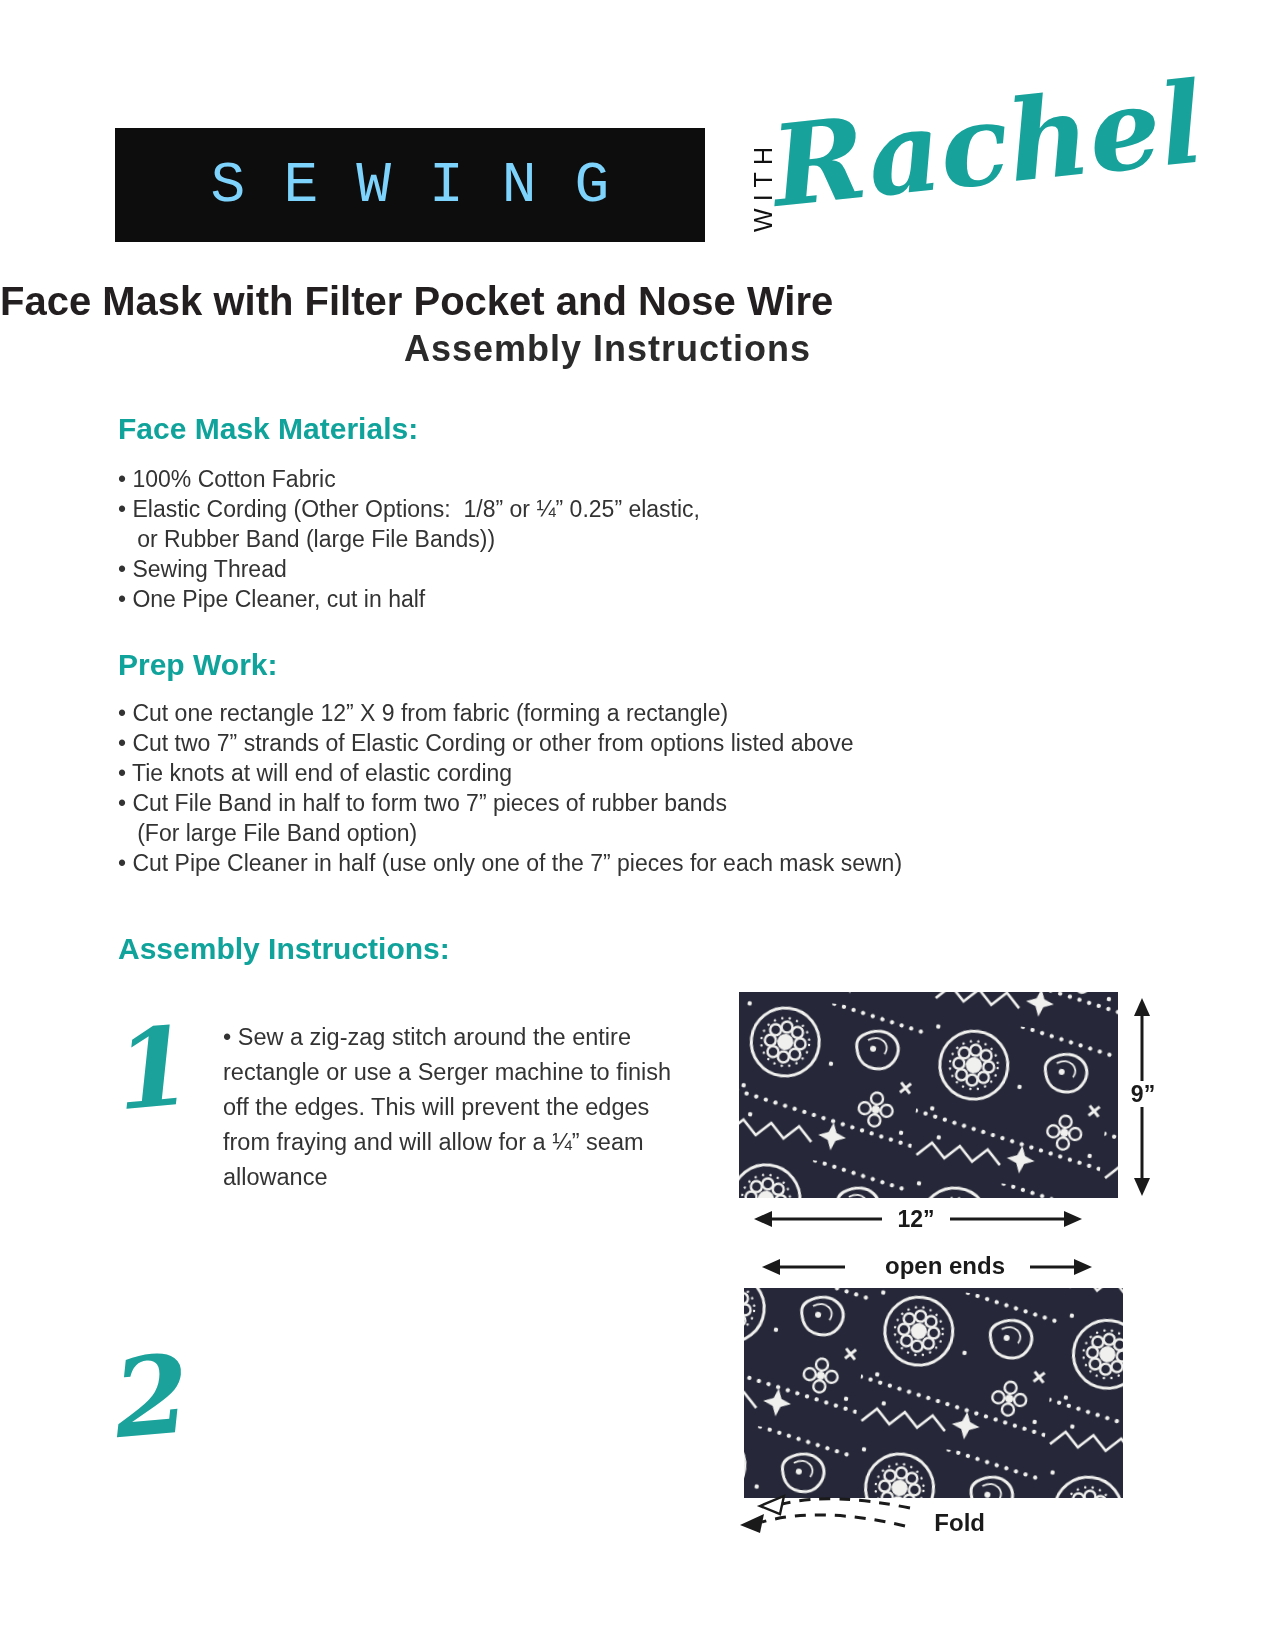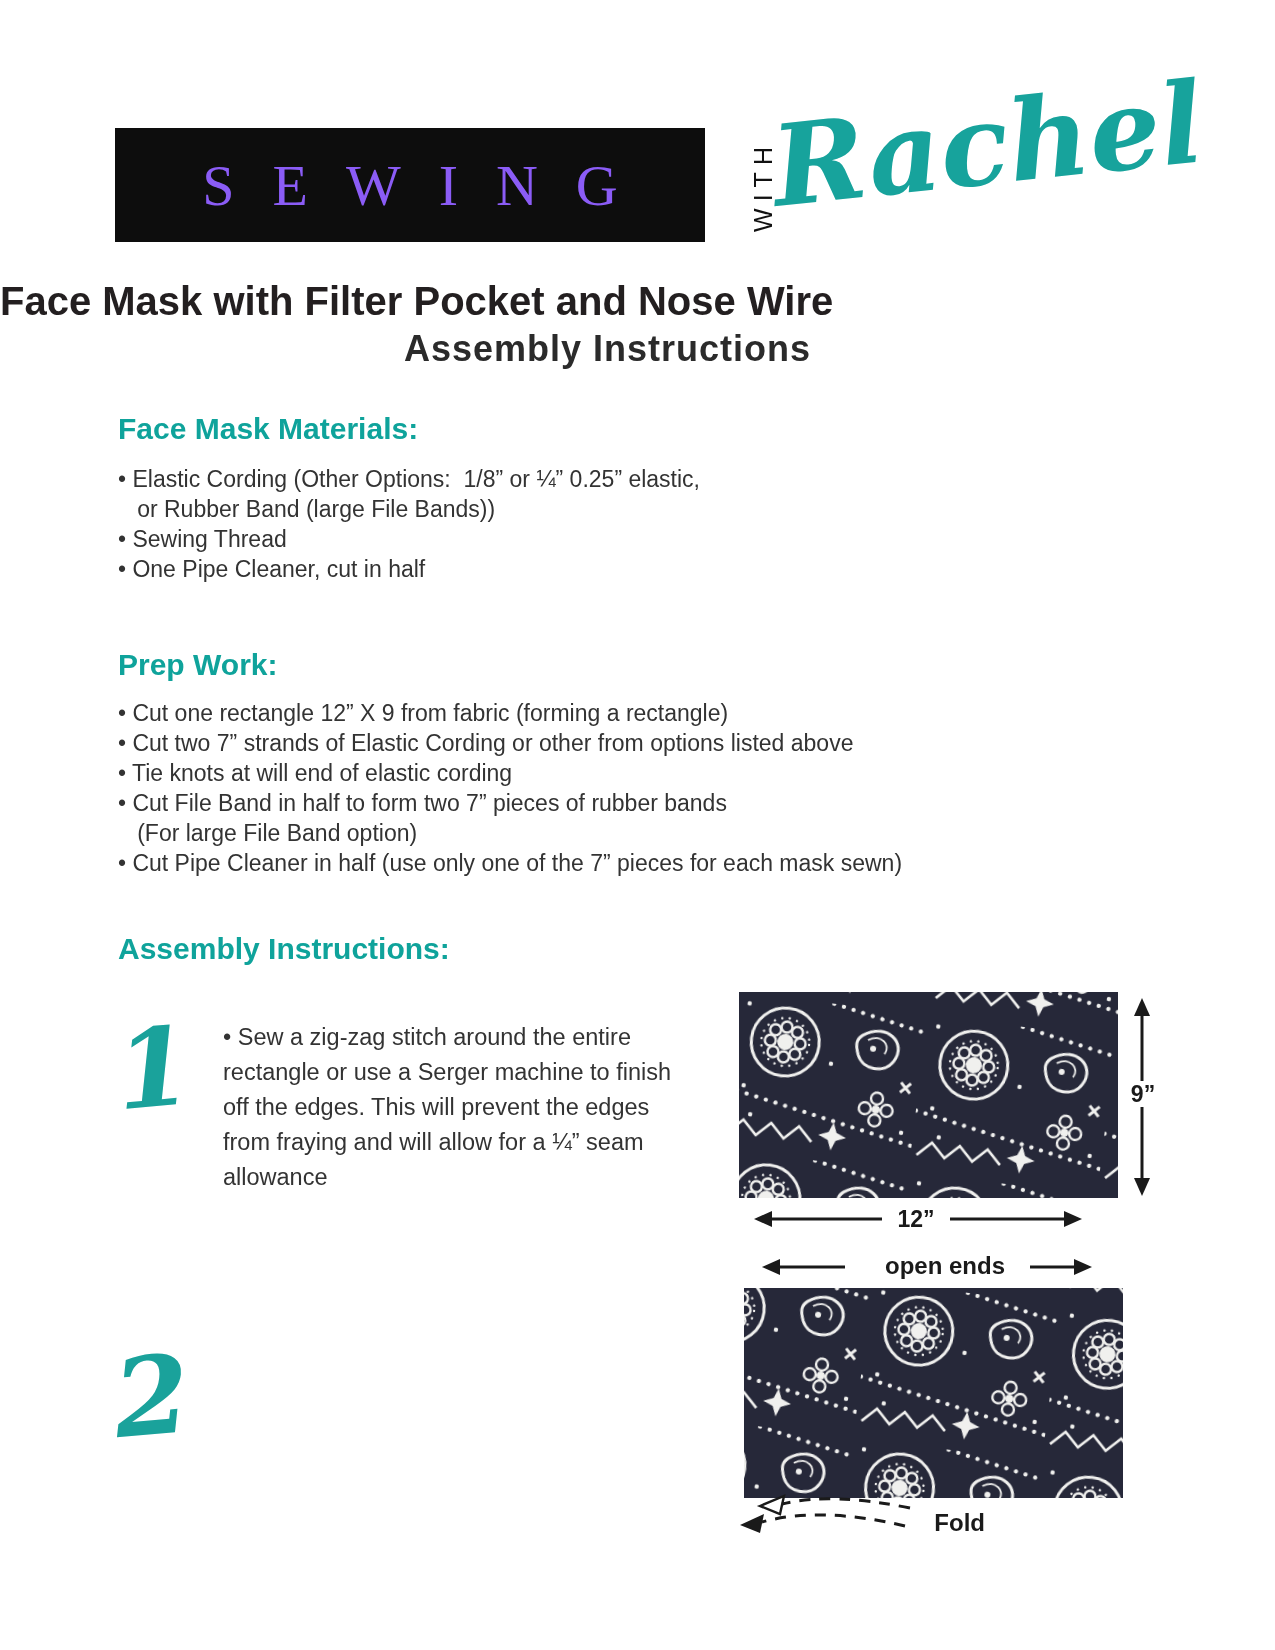--- a/index.html
+++ b/index.html
@@ -9,23 +9,23 @@
     color:#231f20;
   }
   .abs{position:absolute;}
 
   
   .logo-box{
     left:115px;top:128px;width:590px;height:114px;background:#0d0d0d;
     display:flex;align-items:center;justify-content:center;
   }
   .logo-word{
-    color:#8b5cf6;font-size:58px;font-weight:300;
+    color:#7dd3fc;font-size:58px;font-weight:300;
     letter-spacing:38px;padding-left:38px; 
-    font-family:Liberation Serif, serif;
+    font-family:Liberation Mono, monospace;
   }
   .logo-with{
     left:763px;top:186px;transform:translate(-50%,-50%) rotate(-90deg);
     font-size:25px;letter-spacing:7px;color:#111;font-weight:400;
   }
   .logo-rachel{
     left:772px;top:88px;width:330px;
     font-family:"DejaVu Serif", serif;font-style:italic;font-weight:700;
     font-size:112px;line-height:1.1;color:#17a39c;transform:rotate(-6deg);
   }
@@ -112,20 +112,21 @@
     <span class="logo-word">SEWING</span>
   </div>
   <div class="abs logo-with">WITH</div>
   <div class="abs logo-rachel">Rachel</div>
 
   <div class="abs doc-title">Face Mask with Filter Pocket and Nose Wire</div>
   <div class="abs doc-subtitle">Assembly Instructions</div>
 
   <div class="abs h2" style="top:414px">Face Mask Materials:</div>
   <div class="abs list" style="top:464px">
+    <div class="bline">• 100% Cotton Fabric</div>
     <div class="bline">• Elastic Cording (Other Options:  1/8” or ¼” 0.25” elastic,</div>
     <div class="bline">   or Rubber Band (large File Bands))</div>
     <div class="bline">• Sewing Thread</div>
     <div class="bline">• One Pipe Cleaner, cut in half</div>
   </div>
 
   <div class="abs h2" style="top:650px">Prep Work:</div>
   <div class="abs list" style="top:698px">
     <div class="bline">• Cut one rectangle 12” X 9 from fabric (forming a rectangle)</div>
     <div class="bline">• Cut two 7” strands of Elastic Cording or other from options listed above</div>

